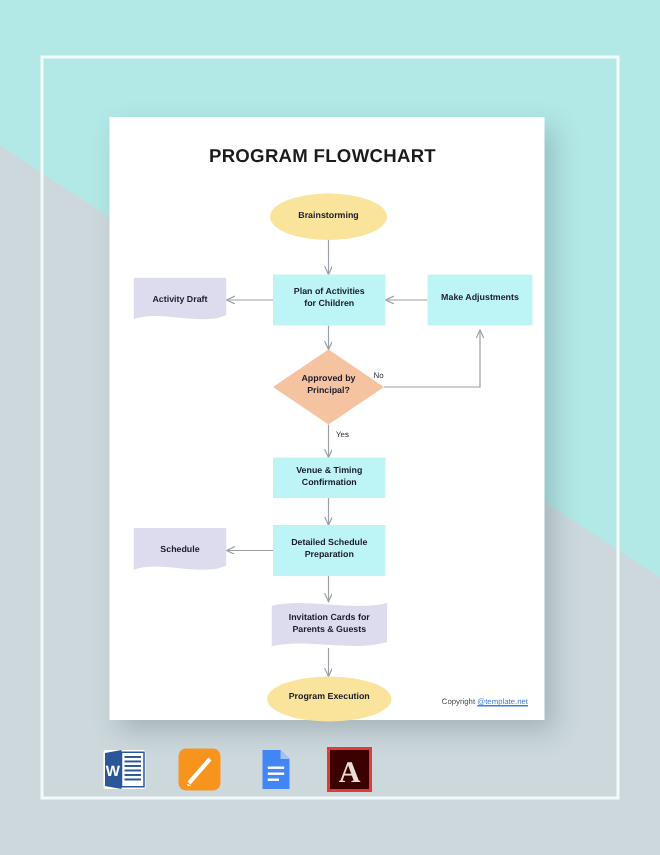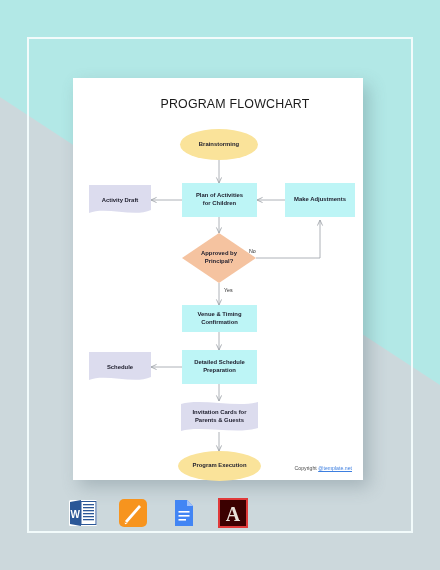--- a/index.html
+++ b/index.html
@@ -50,24 +50,23 @@
     box-shadow: 6px 7px 16px rgba(80,100,110,0.30);
   }
 
   #chart-title {
     position: absolute;
     left: 0;
     top: 19px;
     width: 284px;
     text-align: center;
     font-size: 12.4px;
-    font-weight: normal;
+    font-weight: bold;
     letter-spacing: 0.2px;
     color: #1b1b1b;
-    margin-left: 20px;
   }
 
   
   .node {
     position: absolute;
     box-sizing: border-box;
     display: flex;
     align-items: center;
     justify-content: center;
     text-align: center;

